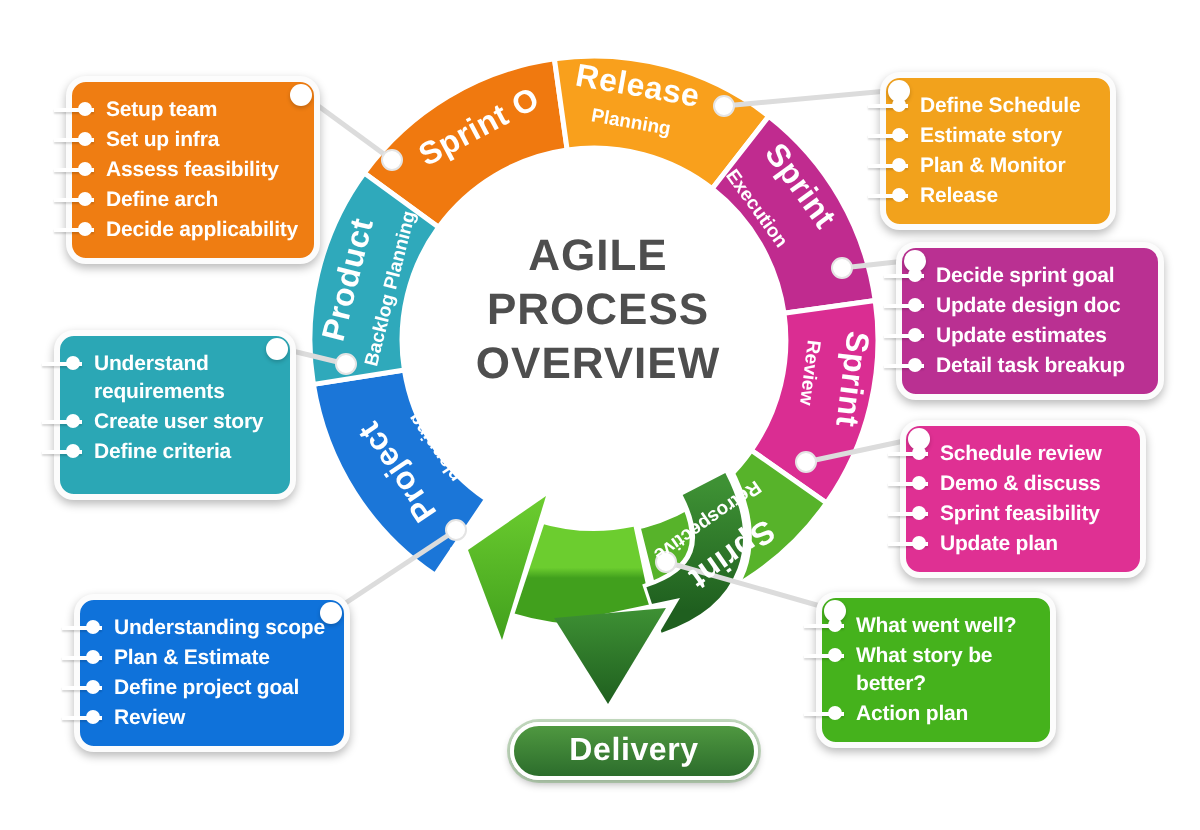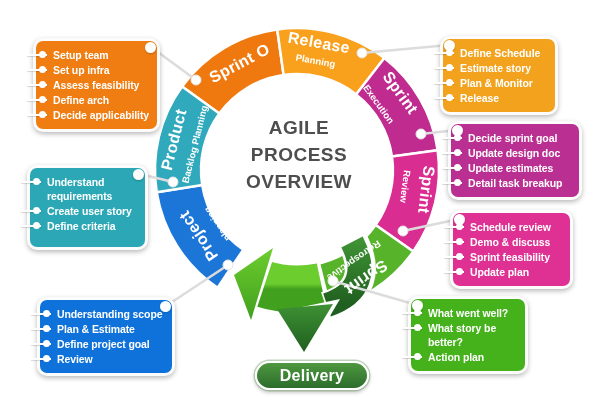--- a/index.html
+++ b/index.html
@@ -3,21 +3,21 @@
 <meta charset="utf-8">
 <style>
   html,body{margin:0;padding:0;background:#fff;}
   .stage{
     position:relative;width:600px;height:415px;overflow:hidden;background:#fff;
     font-family:"Liberation Sans",sans-serif;
   }
   svg.layer{position:absolute;left:0;top:0;}
   .center-title{
     position:absolute;left:199px;top:114px;width:200px;text-align:center;
-    font-weight:bold;font-size:19px;line-height:27px;letter-spacing:.5px;
+    font-weight:bold;font-size:22px;line-height:27px;letter-spacing:.5px;
   }
   .callout{
     position:absolute;box-sizing:border-box;color:#fff;font-weight:bold;
     font-size:10.5px;line-height:14px;letter-spacing:-0.1px;
     border-radius:10px;border:3px solid #fcfcfc;
     box-shadow:0 2px 5px rgba(0,0,0,.28);
     padding:6px 3px 6px 17px;
   }
   .callout ul{list-style:none;margin:0;padding:0;}
   .callout li{position:relative;margin:1px 0;}
@@ -27,21 +27,21 @@
   }
   .callout li::after{
     content:"";position:absolute;left:-14px;top:3px;width:7px;height:7px;
     border-radius:50%;background:#fff;
   }
   .anchor-dot{position:absolute;width:11px;height:11px;border-radius:50%;background:#fff;
     box-shadow:0 1px 2px rgba(0,0,0,.2);}
   .anchor-dot.tr{top:1px;right:1px;}
   .anchor-dot.tl{top:1px;left:1px;}
   .delivery{
-    position:absolute;left:255px;top:361px;width:114px;height:29px;box-sizing:border-box;
+    position:absolute;left:255px;top:361px;width:124px;height:29px;box-sizing:border-box;
     border-radius:15px;border:2px solid #fff;
     background:linear-gradient(var(--c1,#4F9840),var(--c2,#2C6D2C));
     box-shadow:0 0 0 1.5px rgba(120,170,110,.45),0 2px 4px rgba(0,0,0,.3);
     color:#fff;font-weight:bold;font-size:16px;text-align:center;line-height:25px;
     letter-spacing:.3px;
   }
   .ring-big{font-weight:bold;font-size:16px;fill:#fff;letter-spacing:.3px;}
   .ring-sub{font-weight:bold;font-size:9.5px;fill:#fff;}
 </style>
 </head>

